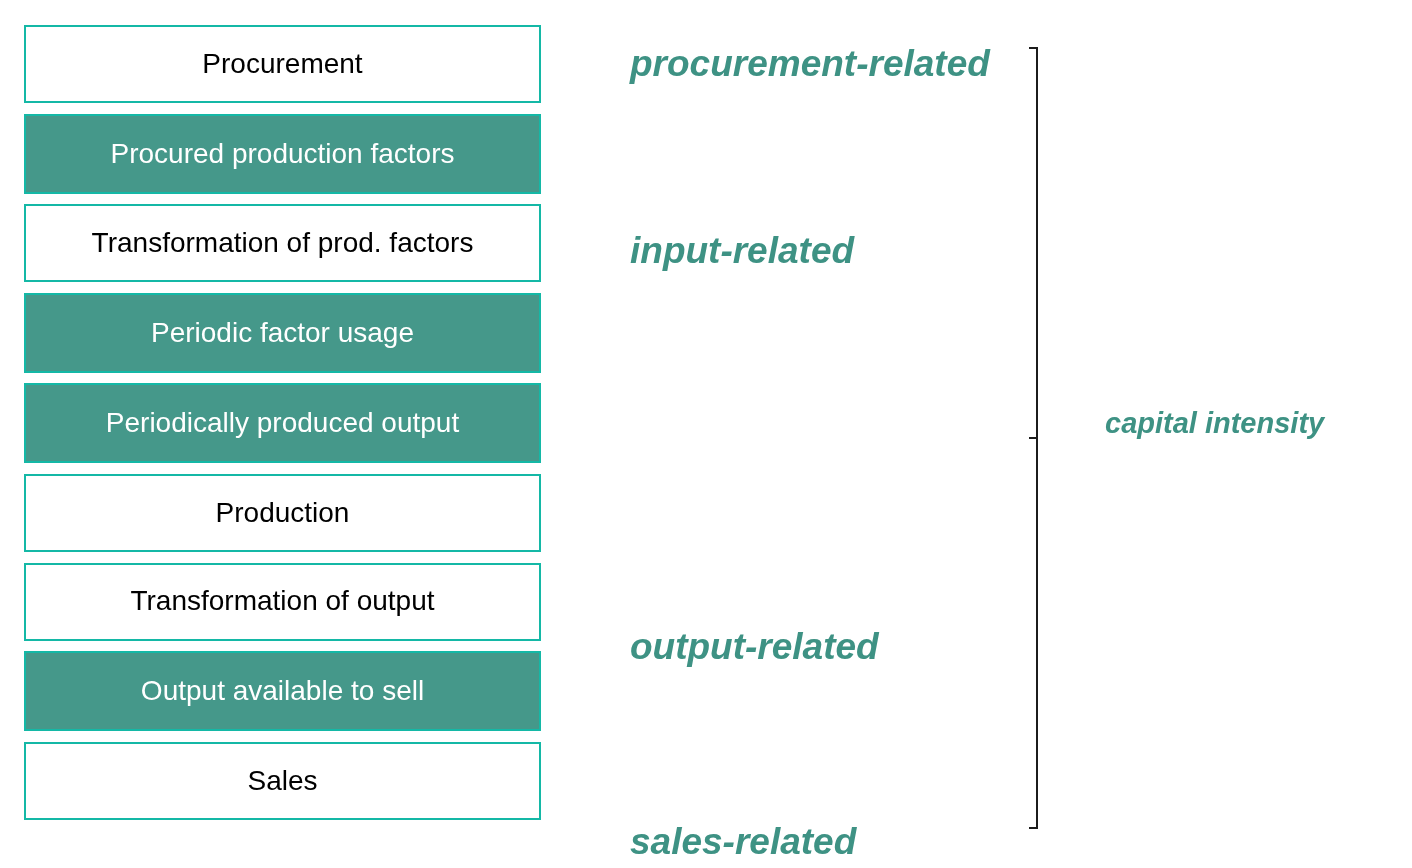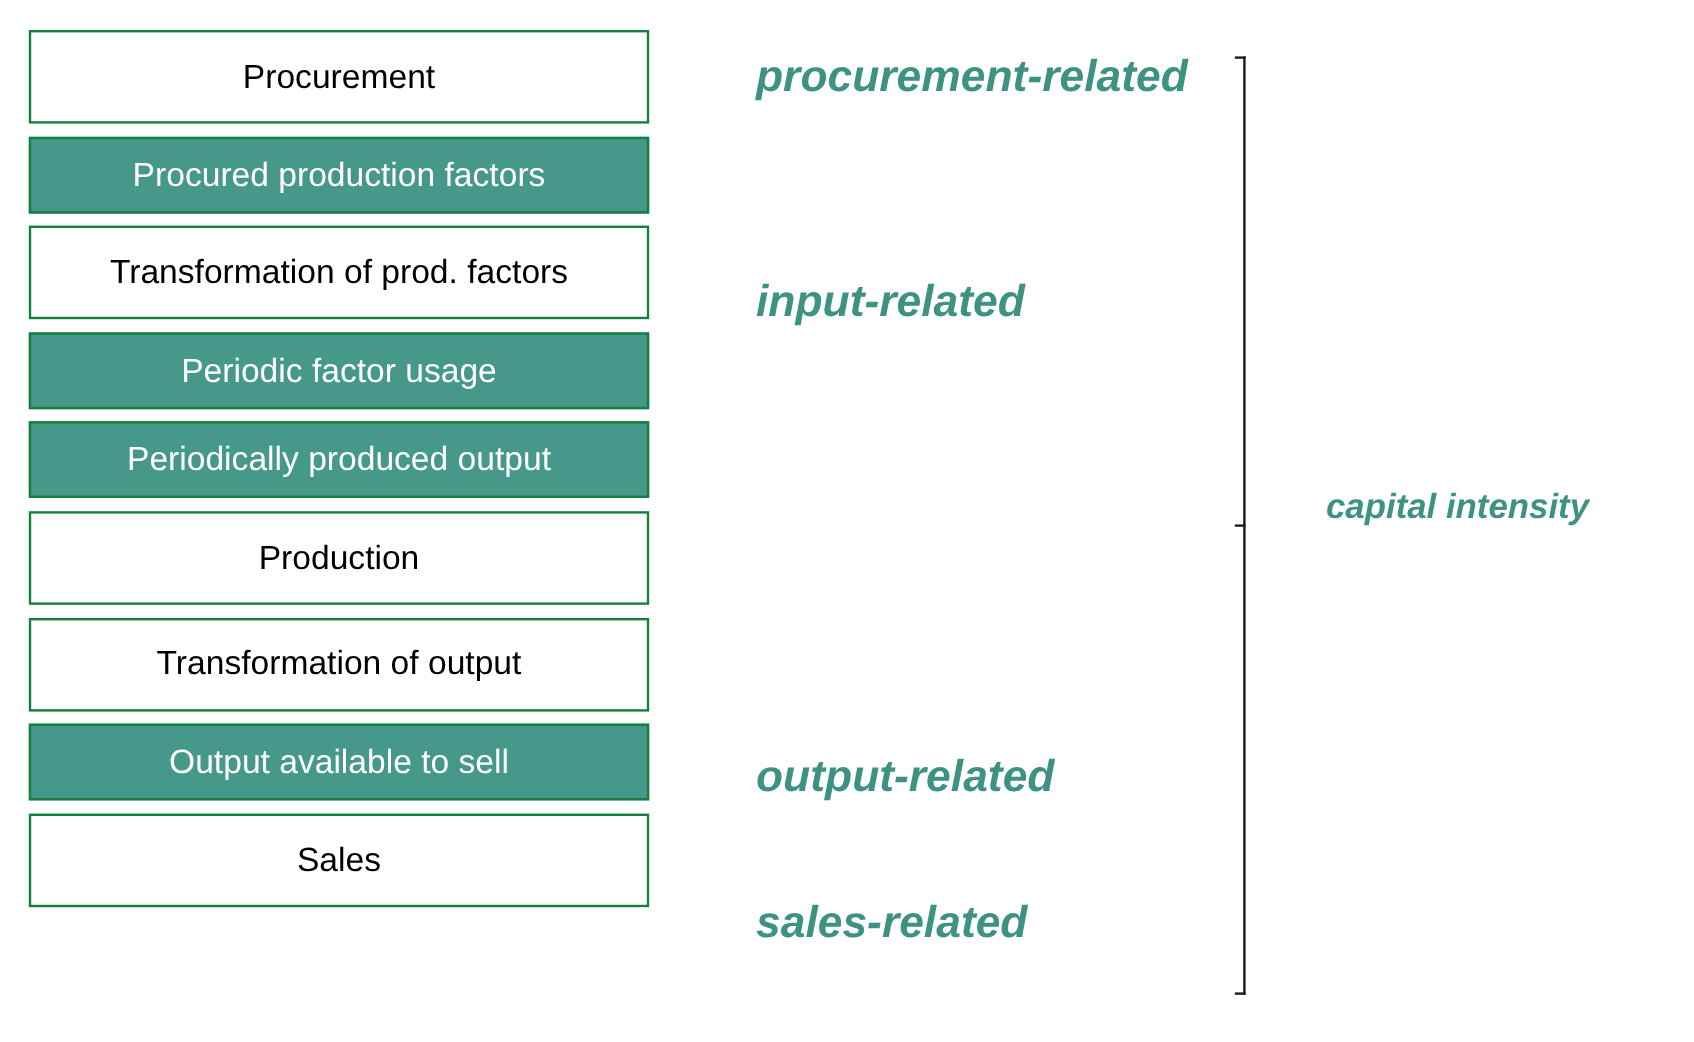--- a/index.html
+++ b/index.html
@@ -26,49 +26,49 @@
   }
   .stage-box {
     box-sizing: border-box;
     width: 100%;
     display: flex;
     align-items: center;
     justify-content: center;
     text-align: center;
     font-size: 28px;
     line-height: 1.15;
-    border: 2px solid #15803d;
+    border: 2px solid #14b8a6;
   }
   .stage-box.process {
     height: 78px;
     background: #ffffff;
     color: #000000;
   }
   .stage-box.state {
-    height: 64px;
+    height: 80px;
     background: #45988a;
     color: #ffffff;
   }
   .phase-label {
     position: absolute;
     left: 630px;
     height: 34px;
     display: flex;
     align-items: center;
     font-size: 37px;
     font-weight: bold;
     font-style: italic;
     color: #3e9284;
     white-space: nowrap;
   }
   .phase-label.p0 { top: 47px; }
   .phase-label.p1 { top: 234px; }
   .phase-label.p2 { top: 421px; }
   .phase-label.p3 { top: 608px; margin-top: 22px; }
-  .phase-label.p4 { top: 752px; }
+  .phase-label.p4 { top: 825px; }
   .bracket {
     position: absolute;
     left: 1029px;
     top: 47px;
     width: 9px;
     height: 782px;
     box-sizing: border-box;
     border-top: 2px solid #1c1c1c;
     border-right: 2px solid #1c1c1c;
     border-bottom: 2px solid #1c1c1c;

